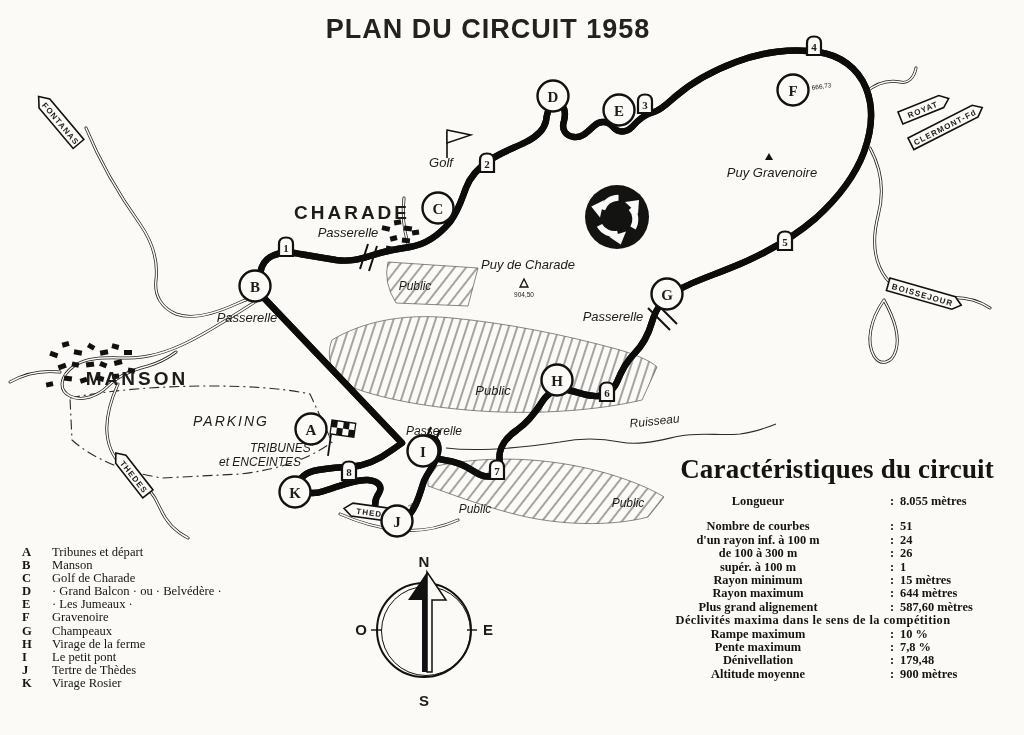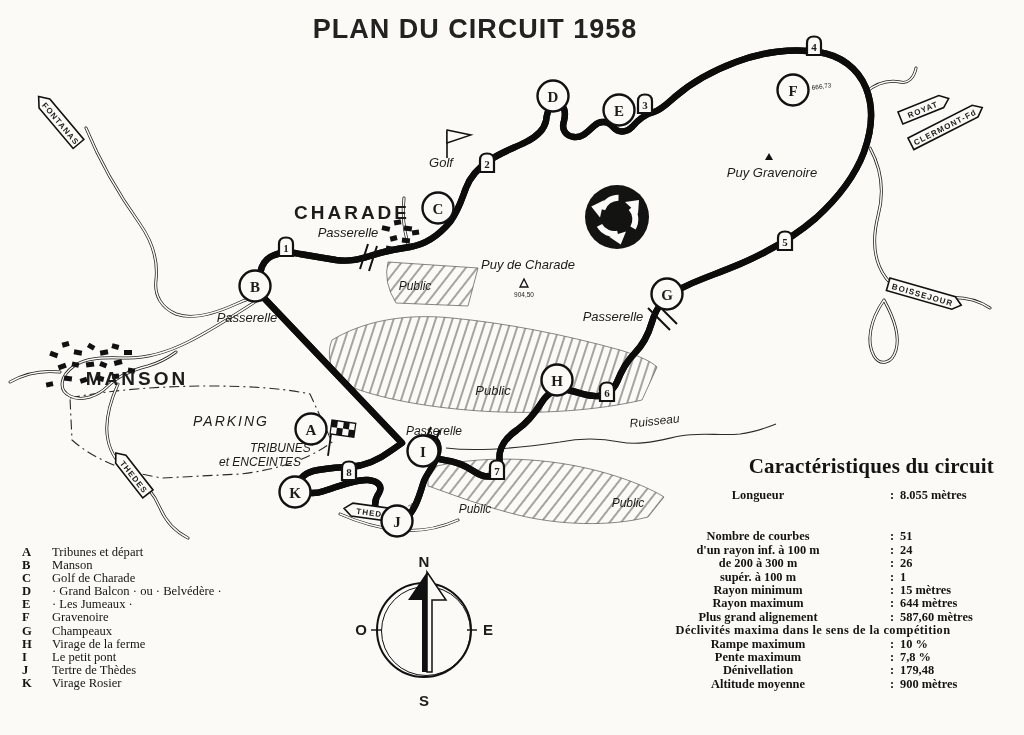--- a/index.html
+++ b/index.html
@@ -1,41 +1,41 @@
 <!DOCTYPE html>
 <html><head>
 <meta charset="utf-8">
 <style>
   html,body{margin:0;padding:0;background:#e8e8e6;}
   .page{position:relative;width:1024px;height:735px;background:#fbfaf7;overflow:hidden;
         font-family:"Liberation Serif",serif;color:#171716;}
-  .title{position:absolute;left:160px;top:14px;width:630px;text-align:center;
+  .title{position:absolute;left:173px;top:14px;width:630px;text-align:center;
          font-family:"Liberation Sans",sans-serif;font-weight:800;font-size:27px;
          letter-spacing:1px;color:#222220;}
   svg{position:absolute;left:0;top:0;}
   svg text{fill:#1c1c1a;}
   .t-vill{font-family:"Liberation Sans",sans-serif;font-size:19px;letter-spacing:3px;font-weight:600;}
   .t-it{font-family:"Liberation Sans",sans-serif;font-style:italic;font-size:13px;}
   .t-it-sm{font-family:"Liberation Sans",sans-serif;font-style:italic;font-size:12px;}
   .t-tiny{font-family:"Liberation Sans",sans-serif;font-size:6.5px;}
   .t-park{font-family:"Liberation Sans",sans-serif;font-style:italic;font-size:14px;letter-spacing:2px;}
   .t-sign{font-family:"Liberation Sans",sans-serif;font-size:8px;font-weight:bold;letter-spacing:1.1px;}
   .t-mark{font-family:"Liberation Serif",serif;font-size:15px;font-weight:bold;}
   .t-ms{font-family:"Liberation Serif",serif;font-size:11px;font-weight:bold;}
   .t-comp{font-family:"Liberation Sans",sans-serif;font-size:15px;font-weight:600;}
   .legend{position:absolute;left:22px;top:546px;font-size:12.6px;line-height:13.1px;color:#151513;}
   .legend .row{display:flex;}
   .legend .k{width:30px;font-weight:bold;}
   .chars{position:absolute;right:30px;top:454px;width:362px;color:#141412;}
-  .chars h2{margin:0 0 10px 0;font-size:21px;font-weight:bold;text-align:right;letter-spacing:.2px;}
+  .chars h2{margin:0 0 10px 0;font-size:27px;font-weight:bold;text-align:right;letter-spacing:.2px;}
   .chars .row{display:flex;font-size:12.4px;line-height:13.4px;font-weight:bold;}
   .chars .lbl{width:252px;text-align:center;}
   .chars .col{width:16px;text-align:center;}
   .chars .val{flex:1;text-align:left;}
-  .chars .gap{margin-bottom:28px;}
+  .chars .gap{margin-bottom:12px;}
   .chars .span-row{display:block;text-align:center;letter-spacing:.4px;}
 </style>
 </head>
 <body>
 
 <div class="page">
 
   <div class="title">PLAN DU CIRCUIT 1958</div>
 
   <svg width="1024" height="735" viewBox="0 0 1024 735">
@@ -386,21 +386,21 @@
         <span class="lbl">Nombre de courbes</span>
         <span class="col">:</span>
         <span class="val">51</span>
       </div>
     <div class="row">
         <span class="lbl">d'un rayon inf. à 100 m</span>
         <span class="col">:</span>
         <span class="val">24</span>
       </div>
     <div class="row">
-        <span class="lbl">de 200 à 300 m</span>
+        <span class="lbl">de 100 à 300 m</span>
         <span class="col">:</span>
         <span class="val">26</span>
       </div>
     <div class="row">
         <span class="lbl">supér. à 100 m</span>
         <span class="col">:</span>
         <span class="val">1</span>
       </div>
     <div class="row">
         <span class="lbl">Rayon minimum</span>

